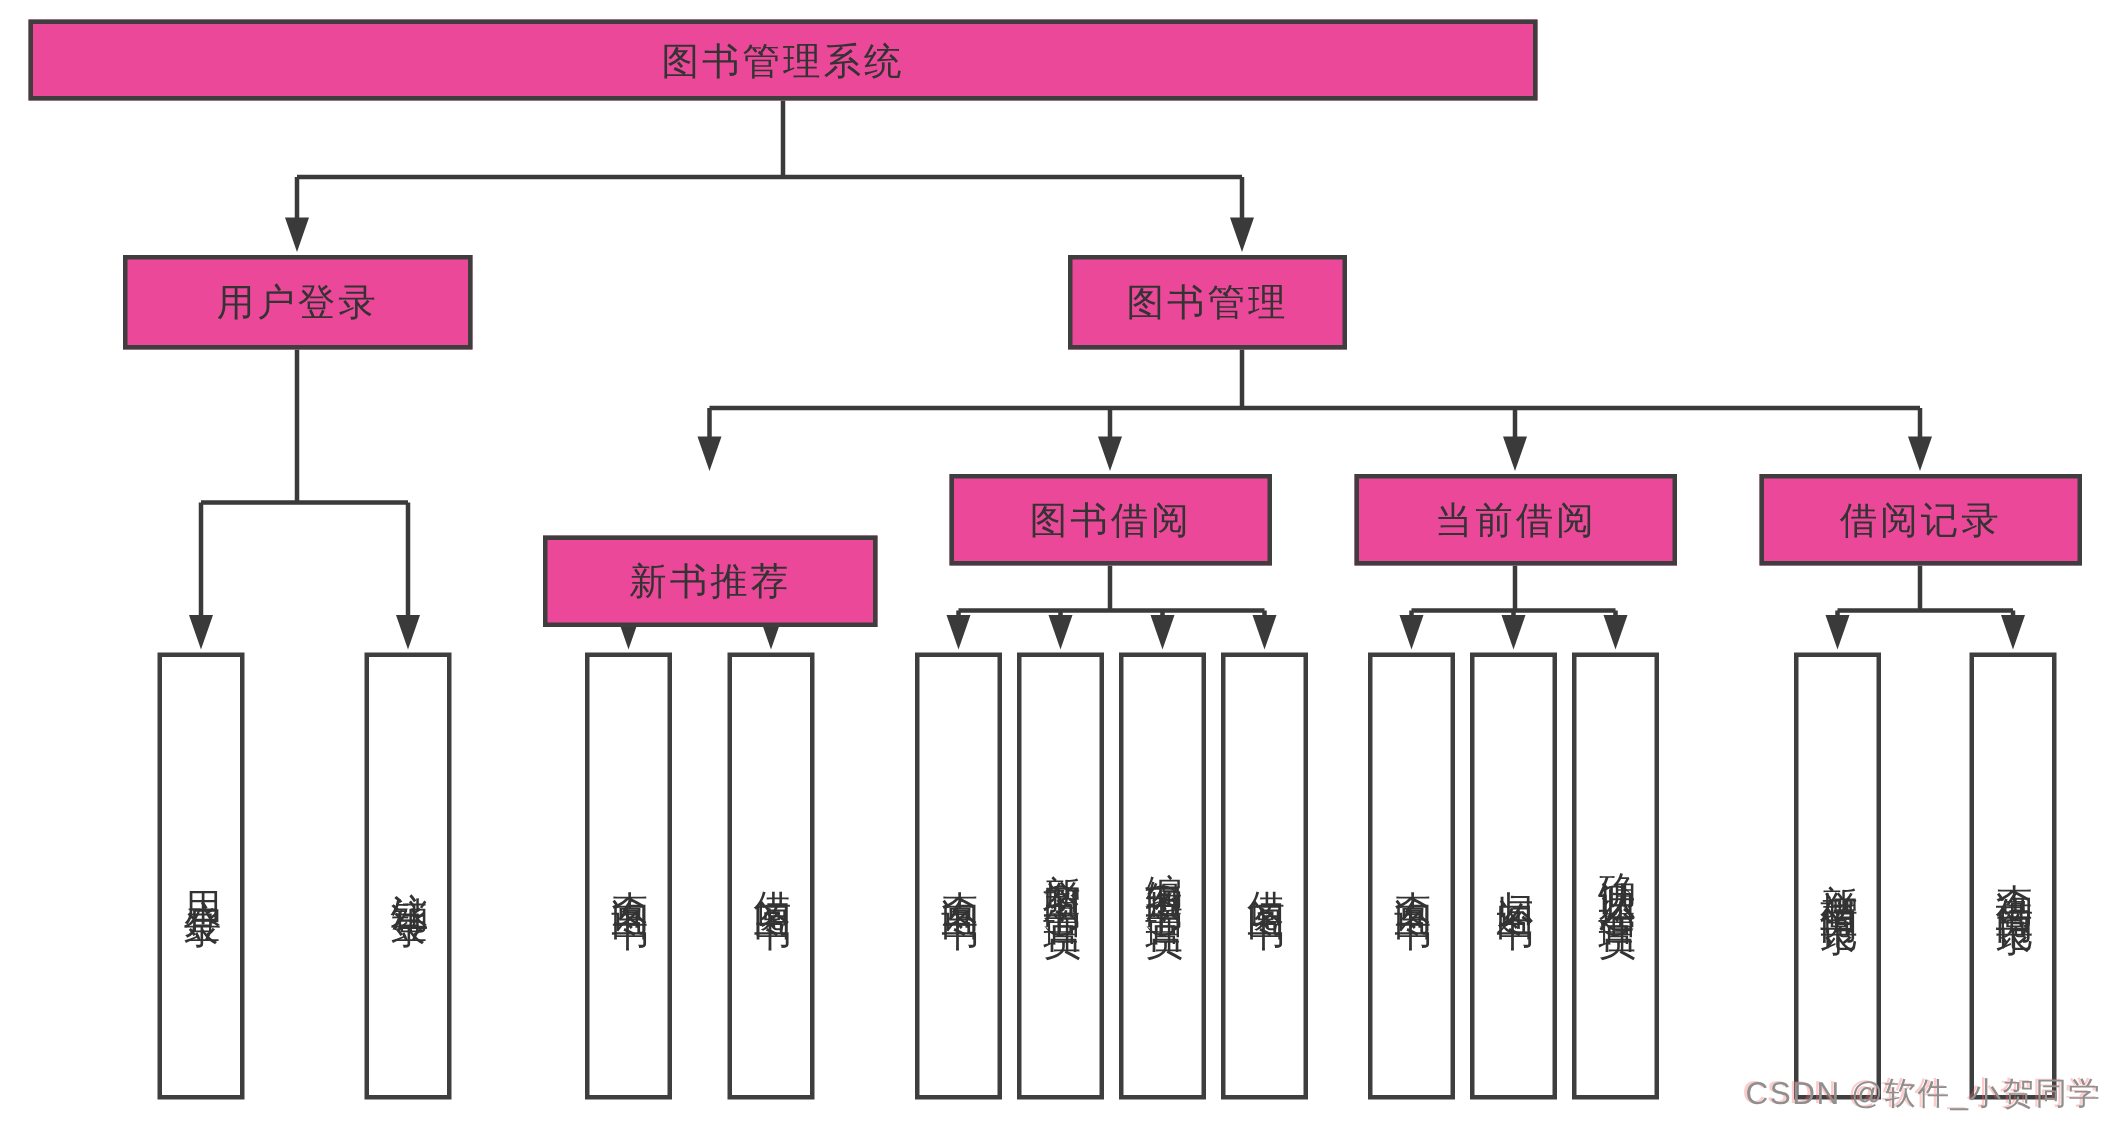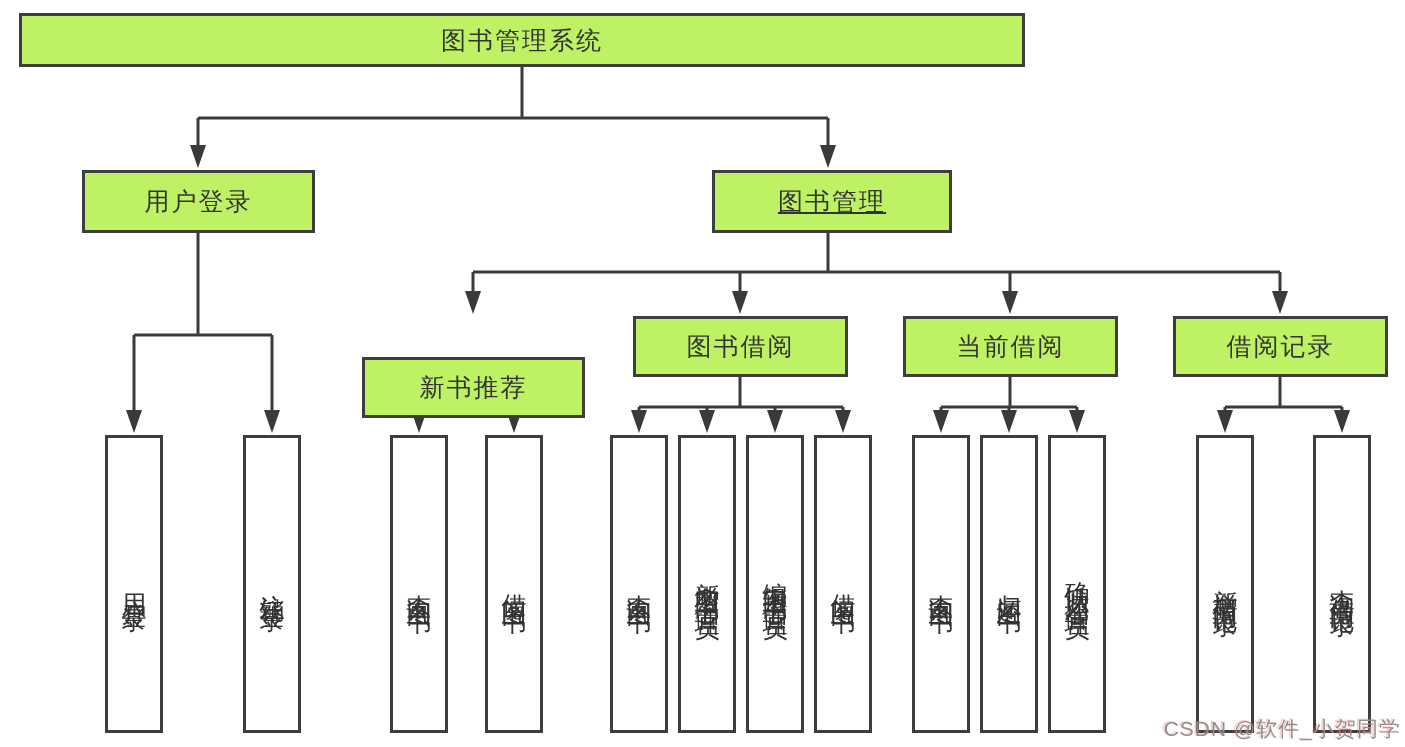--- a/index.html
+++ b/index.html
@@ -19,21 +19,21 @@
     position: absolute;
     left: 0;
     top: 0;
     width: 1405px;
     height: 747px;
     pointer-events: none;
   }
   .node {
     position: absolute;
     box-sizing: border-box;
-    background: #bef264;
+    background: #ec4899;
     border: 3px solid #3e3e3e;
     display: flex;
     align-items: center;
     justify-content: center;
     font-size: 25px;
     letter-spacing: 2px;
     color: #333333;
     white-space: nowrap;
     z-index: 2;
   }
@@ -50,21 +50,21 @@
     font-size: 25px;
     letter-spacing: 5px;
     line-height: 1;
     color: #333333;
     white-space: nowrap;
     z-index: 2;
   }
   
   .n-root  { left: 19px;   top: 13px;  width: 1006px; height: 54px; }
   .n-l2a   { left: 82px;   top: 170px; width: 233px;  height: 63px; }
-  .n-l2b   { left: 712px;  top: 170px; width: 240px;  height: 63px; text-decoration: underline; }
+  .n-l2b   { left: 712px;  top: 170px; width: 186px;  height: 63px; }
   .n-l3a   { left: 362px;  top: 316px; width: 223px;  height: 61px; margin-top: 41px; }
   .n-l3b   { left: 633px;  top: 316px; width: 215px;  height: 61px; }
   .n-l3c   { left: 903px;  top: 316px; width: 215px;  height: 61px; }
   .n-l3d   { left: 1173px; top: 316px; width: 215px;  height: 61px; text-align: center; }
   
   .v       { top: 435px; width: 58px; height: 298px; }
   .v1  { left: 105px; }
   .v2  { left: 243px; }
   .v3  { left: 390px; }
   .v4  { left: 485px; }

